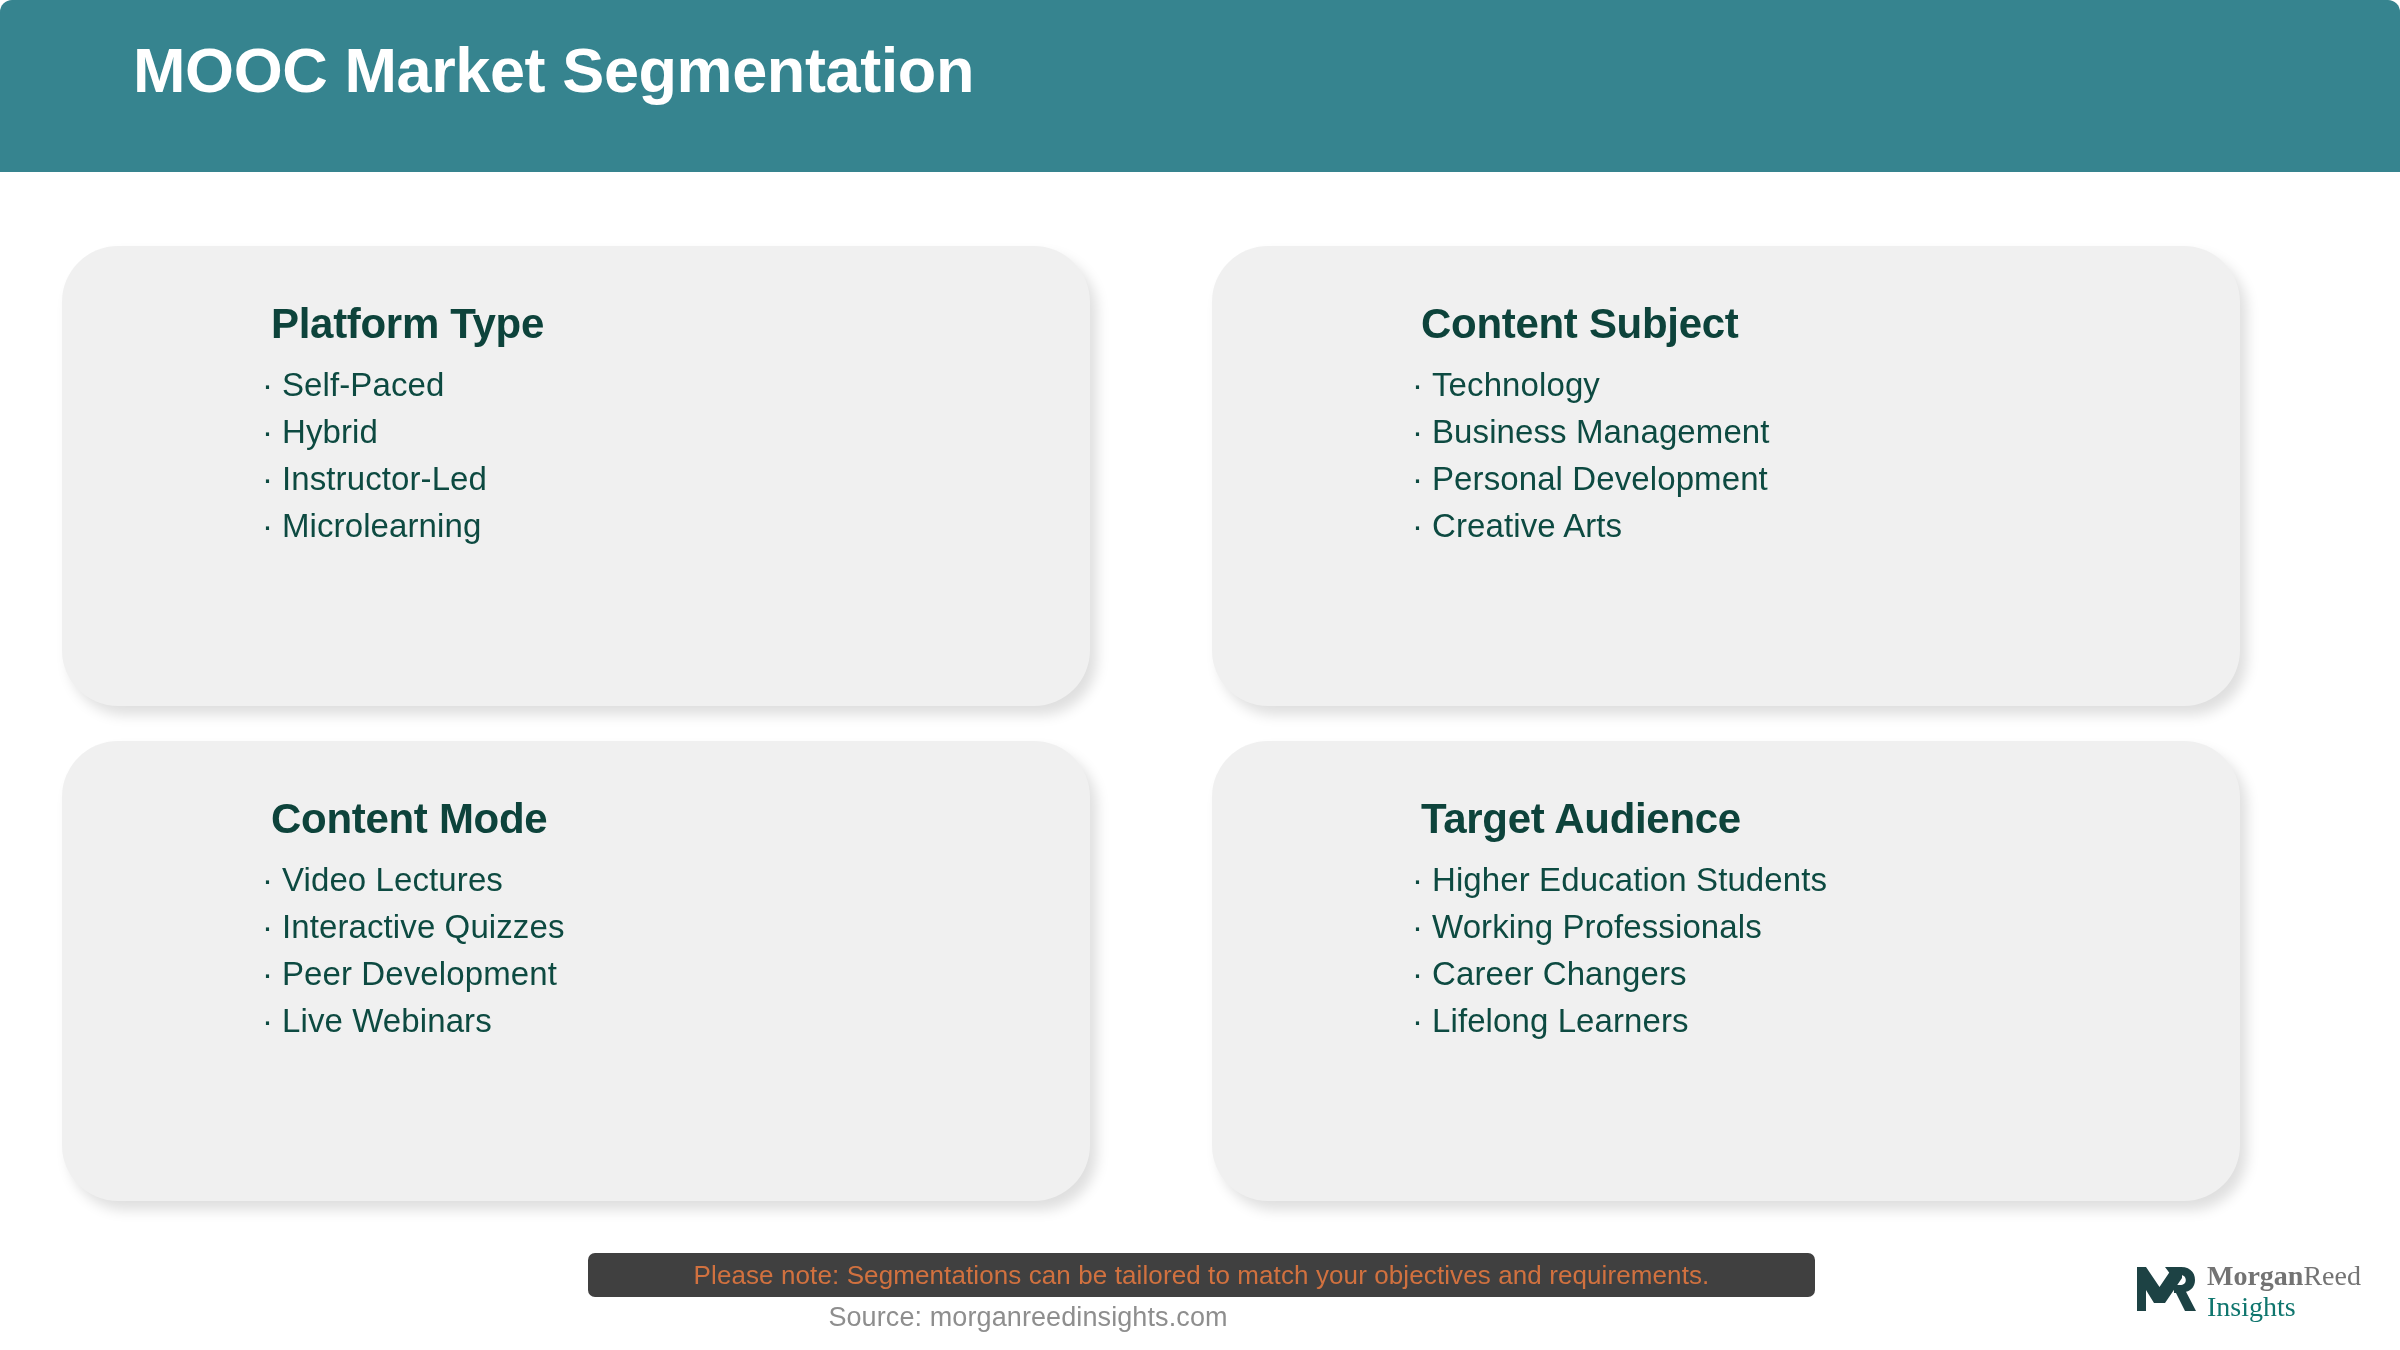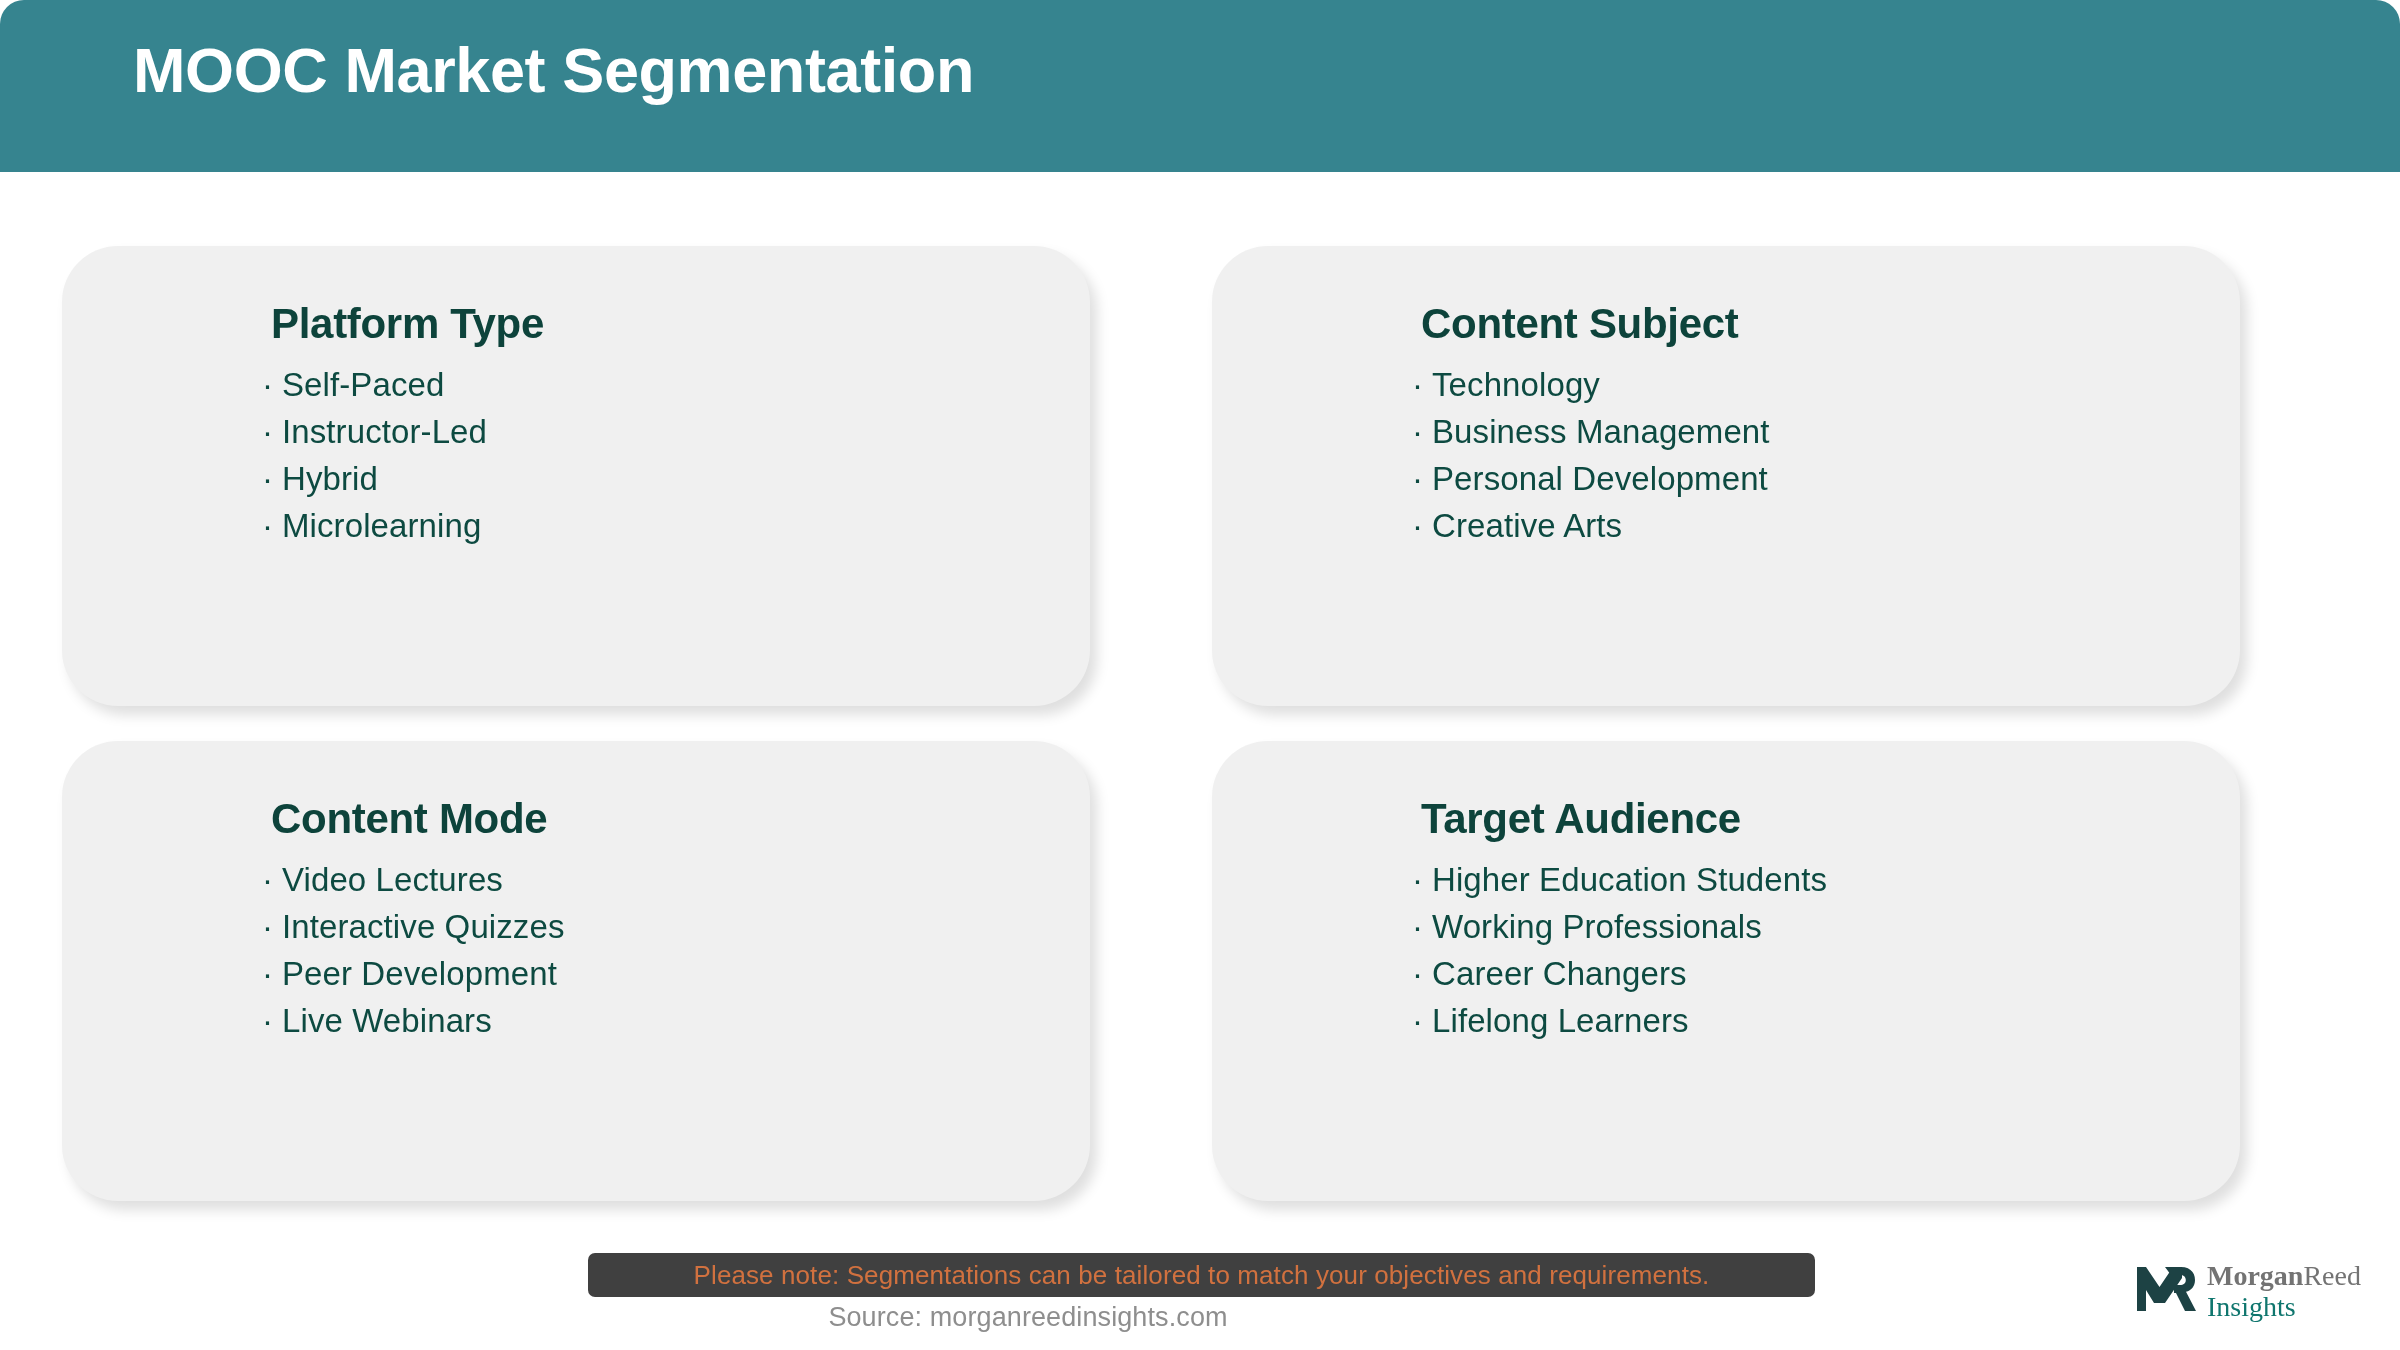--- a/index.html
+++ b/index.html
@@ -12,21 +12,21 @@
     height: 1350px;
     overflow: hidden;
     font-family: "Liberation Sans", sans-serif;
   }
 
   #slide {
     position: relative;
     width: 2400px;
     height: 1350px;
     background: #ffffff;
-    border-radius: 24px;
+    border-radius: 12px;
     overflow: hidden;
     box-sizing: border-box;
   }
 
   
   #header-bar {
     position: absolute;
     left: 0;
     top: 0;
     width: 2400px;
@@ -172,22 +172,22 @@
   <div id="header-bar">
     <div id="page-title">MOOC Market Segmentation</div>
   </div>
 
   <div id="cards">
 
     <div class="seg-card">
       <div class="card-title">Platform Type</div>
       <ul class="card-list">
         <li class="card-item"><span class="bullet">·</span><span>Self-Paced</span></li>
+        <li class="card-item"><span class="bullet">·</span><span>Hybrid</span></li>
         <li class="card-item"><span class="bullet">·</span><span>Instructor-Led</span></li>
-        <li class="card-item"><span class="bullet">·</span><span>Hybrid</span></li>
         <li class="card-item"><span class="bullet">·</span><span>Microlearning</span></li>
       </ul>
     </div>
 
     <div class="seg-card">
       <div class="card-title">Content Subject</div>
       <ul class="card-list">
         <li class="card-item"><span class="bullet">·</span><span>Technology</span></li>
         <li class="card-item"><span class="bullet">·</span><span>Business Management</span></li>
         <li class="card-item"><span class="bullet">·</span><span>Personal Development</span></li>

